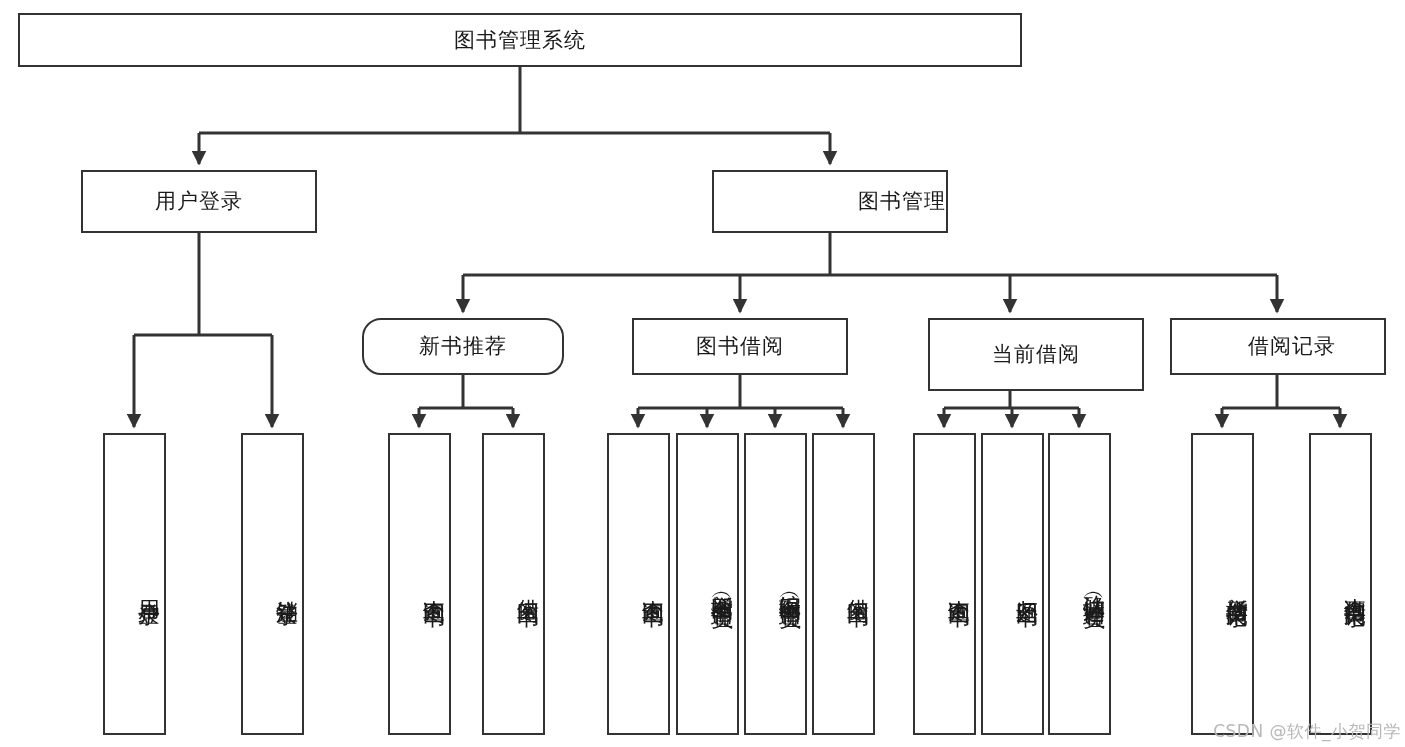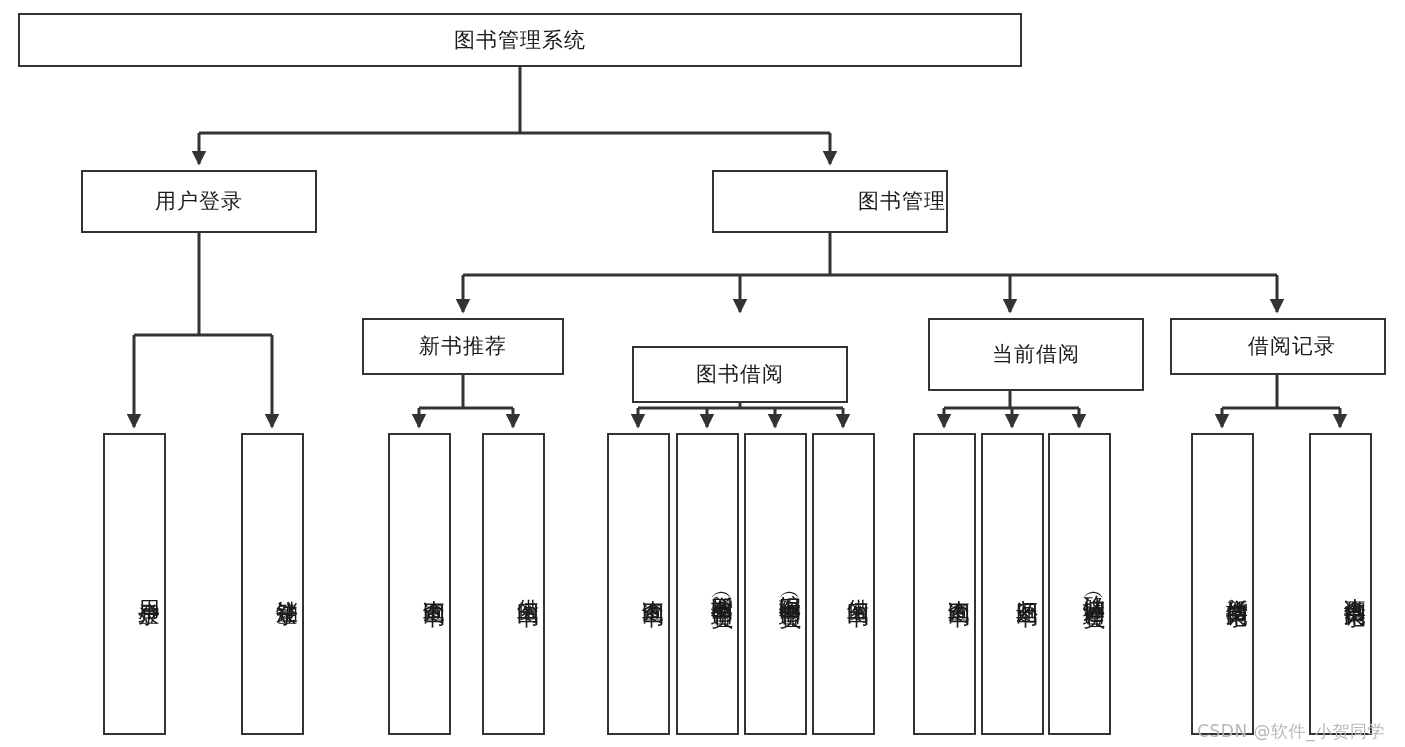--- a/index.html
+++ b/index.html
@@ -59,21 +59,21 @@
     text-align: left;
   }
   .node-v .vtext {
     writing-mode: vertical-rl;
     text-orientation: upright;
     display: block;
     white-space: normal;
   }
   #watermark {
     position: absolute;
-    right: 20px;
+    right: 4px;
     bottom: 4px;
     font-size: 17px;
     color: #b8b8b8;
     letter-spacing: 0.5px;
     z-index: 5;
     white-space: nowrap;
     font-family: "DejaVu Sans", "Liberation Sans", sans-serif;
     margin-top: 20px;
   }
 </style>
@@ -136,24 +136,24 @@
     <span>图书管理系统</span>
   </div>
 
   <div class="node node-h" style="left:81px; top:170px; width:236px; height:63px;">
     <span>用户登录</span>
   </div>
   <div class="node node-h" style="left:712px; top:170px; width:236px; height:63px;justify-content:flex-end;">
     <span>图书管理</span>
   </div>
 
-  <div class="node node-h" style="left:362px; top:318px; width:202px; height:57px;">
+  <div class="node node-h" style="left:362px; top:318px; width:202px; height:57px;border-radius:19px;">
     <span>新书推荐</span>
   </div>
-  <div class="node node-h" style="left:632px; top:318px; width:216px; height:57px;margin-top:28px;">
+  <div class="node node-h" style="left:632px; top:318px; width:216px; height:57px;">
     <span>图书借阅</span>
   </div>
   <div class="node node-h" style="left:928px; top:318px; width:216px; height:73px;justify-content:center;">
     <span>当前借阅</span>
   </div>
   <div class="node node-h" style="left:1170px; top:318px; width:216px; height:57px;padding-left:28px;">
     <span>借阅记录</span>
   </div>
 
   <div class="node node-v" style="left:103px; top:433px; width:63px; height:302px;">

